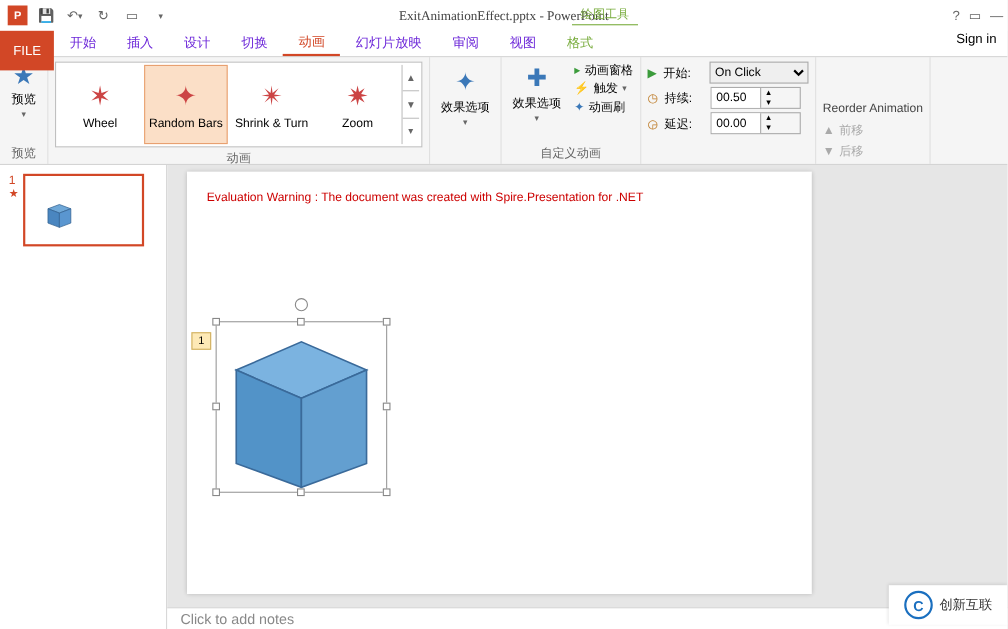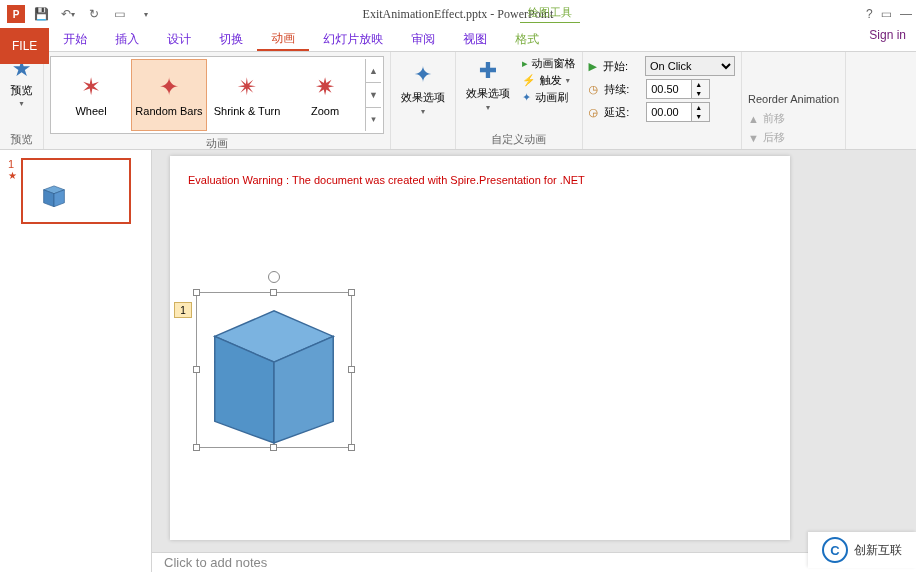--- a/index.html
+++ b/index.html
@@ -13,21 +13,21 @@
 .title-text { position: absolute; left: 50%; transform: translateX(-50%); font-size: 12px; color: #444; font-family: Liberation Serif, serif; }
 .title-right { position: absolute; right: 4px; display: flex; align-items: center; gap: 8px; }
 .drawing-tools { position: absolute; left: 520px; font-size: 11px; color: #7aad3f; border-bottom: 1px solid #7aad3f; padding: 0 8px 2px; text-align: right; }
 
 
 .ribbon-tabs { height: 24px; display: flex; align-items: stretch; border-bottom: 1px solid #d4d4d4; position: relative; }
 .file-tab { background: #d24726; color: #fff; padding: 18px 12px; display: flex; align-items: center; font-size: 12px; cursor: pointer; }
 .tab { padding: 0 14px; display: flex; align-items: center; font-size: 12px; color: #6d28d9; cursor: pointer; }
 .tab.active { color: #d24726; border-bottom: 2px solid #d24726; }
 .tab.format { color: #7aad3f; }
-.sign-in { position: absolute; right: 10px; font-size: 12px; color: #701a75; display: flex; align-items: center; }
+.sign-in { position: absolute; right: 10px; font-size: 12px; color: #000000; display: flex; align-items: center; }
 
 
 .ribbon { height: 98px; background: #f5f5f5; border-bottom: 1px solid #d4d4d4; display: flex; }
 .ribbon-group { border-right: 1px solid #e0e0e0; padding: 4px 6px 2px; display: flex; flex-direction: column; justify-content: space-between; }
 .group-label { font-size: 11px; color: #666; text-align: center; padding-top: 2px; }
 .preview-group { width: 44px; align-items: center; }
 .preview-btn { display: flex; flex-direction: column; align-items: center; gap: 1px; cursor: pointer; }
 .star-icon { font-size: 22px; }
 
 .gallery-group { flex: 0 0 auto; }
@@ -42,40 +42,40 @@
 
 .add-anim-group { align-items: center; }
 .anim-controls { display: flex; flex-direction: column; gap: 2px; font-size: 11px; }
 .anim-control-row { display: flex; align-items: center; gap: 4px; cursor: pointer; white-space: nowrap; }
 
 .timing-group { }
 .timing-rows { display: flex; flex-direction: column; gap: 3px; }
 .timing-row { display: flex; align-items: center; gap: 6px; font-size: 11px; }
 .timing-row label { width: 36px; }
 .timing-select { width: 90px; height: 20px; font-size: 11px; border: 1px solid #ababab; }
-.timing-spin { width: 64px; height: 20px; border: 1px solid #ababab; display: flex; }
+.timing-spin { width: 82px; height: 20px; border: 1px solid #ababab; display: flex; }
 .timing-spin input { border: none; width: 44px; font-size: 11px; padding-left: 4px; }
 .spin-btns { width: 14px; display: flex; flex-direction: column; border-left: 1px solid #ababab; }
 .spin-btns div { flex: 1; font-size: 7px; display: flex; align-items: center; justify-content: center; cursor: pointer; }
 
 .reorder-group { font-size: 11px; justify-content: flex-end; }
 .reorder-title { color: #444; padding-bottom: 4px; }
 .reorder-btn { display: flex; align-items: center; gap: 4px; color: #aaa; padding: 2px 0; cursor: pointer; }
 
 
 .content { display: flex; height: calc(572px - 28px - 24px - 98px); }
 .thumbnails { width: 152px; background: #fff; border-right: 1px solid #d4d4d4; padding: 8px; }
 .thumb-wrap { display: flex; gap: 4px; }
 .thumb-num { font-size: 11px; color: #d24726; }
 .thumb { width: 110px; height: 66px; border: 2px solid #d24726; background: #fff; position: relative; }
 .thumb-cube { position: absolute; left: 18px; top: 22px; width: 26px; height: 26px; }
 .thumb-star { font-size: 10px; color: #d24726; }
 
 .slide-area { flex: 1; background: #e6e6e6; padding: 6px 18px; position: relative; }
-.slide { width: 620px; height: 384px; background: #fff; box-shadow: 0 0 4px rgba(0,0,0,0.2); position: relative; }
+.slide { width: 568px; height: 384px; background: #fff; box-shadow: 0 0 4px rgba(0,0,0,0.2); position: relative; }
 .eval-warning { position: absolute; top: 18px; left: 18px; font-size: 11px; color: #c00; }
 .shape-container { position: absolute; left: 26px; top: 136px; width: 156px; height: 156px; border: 1px solid #999; }
 .handle { position: absolute; width: 7px; height: 7px; background: #fff; border: 1px solid #888; }
 .handle.tl { left: -4px; top: -4px; }
 .handle.tr { right: -4px; top: -4px; }
 .handle.bl { left: -4px; bottom: -4px; }
 .handle.br { right: -4px; bottom: -4px; }
 .handle.tm { left: 50%; top: -4px; margin-left: -4px; }
 .handle.bm { left: 50%; bottom: -4px; margin-left: -4px; }
 .handle.ml { left: -4px; top: 50%; margin-top: -4px; }

